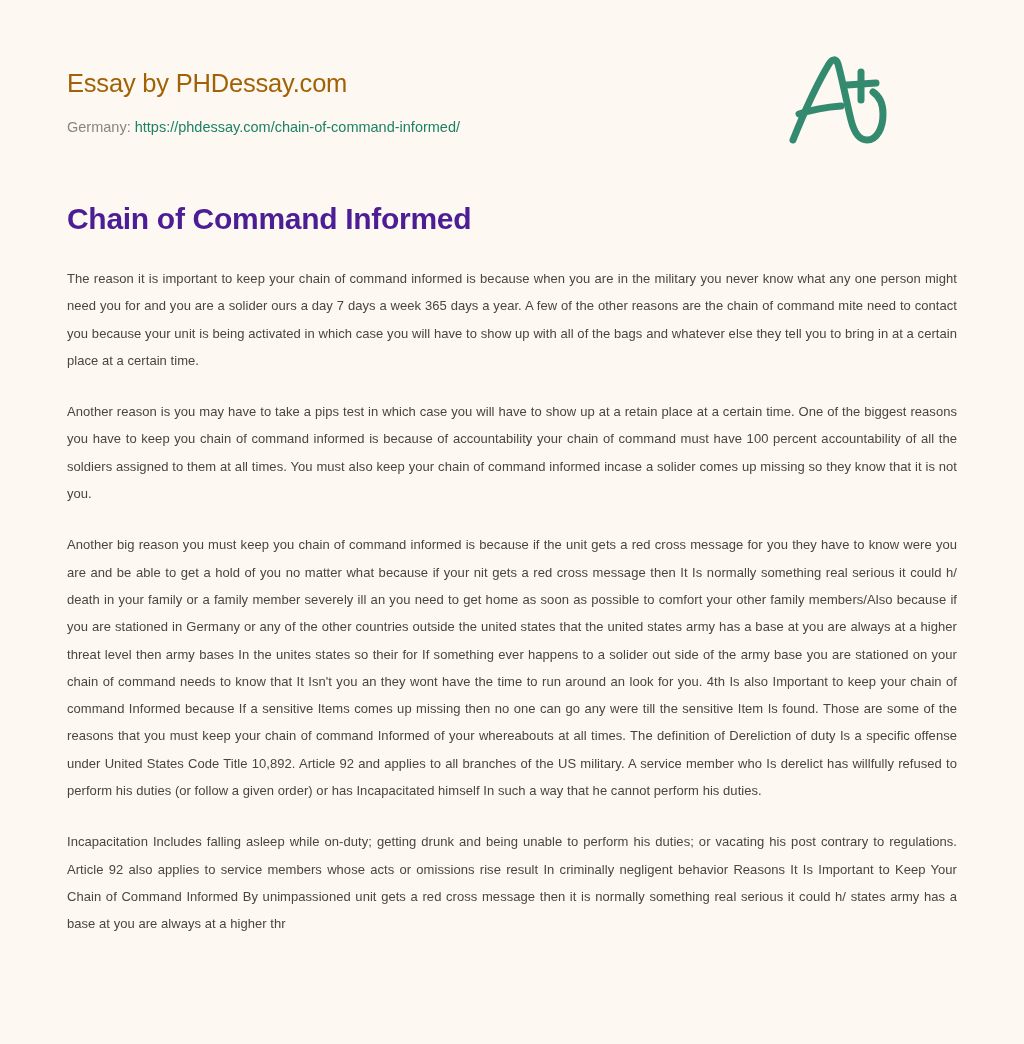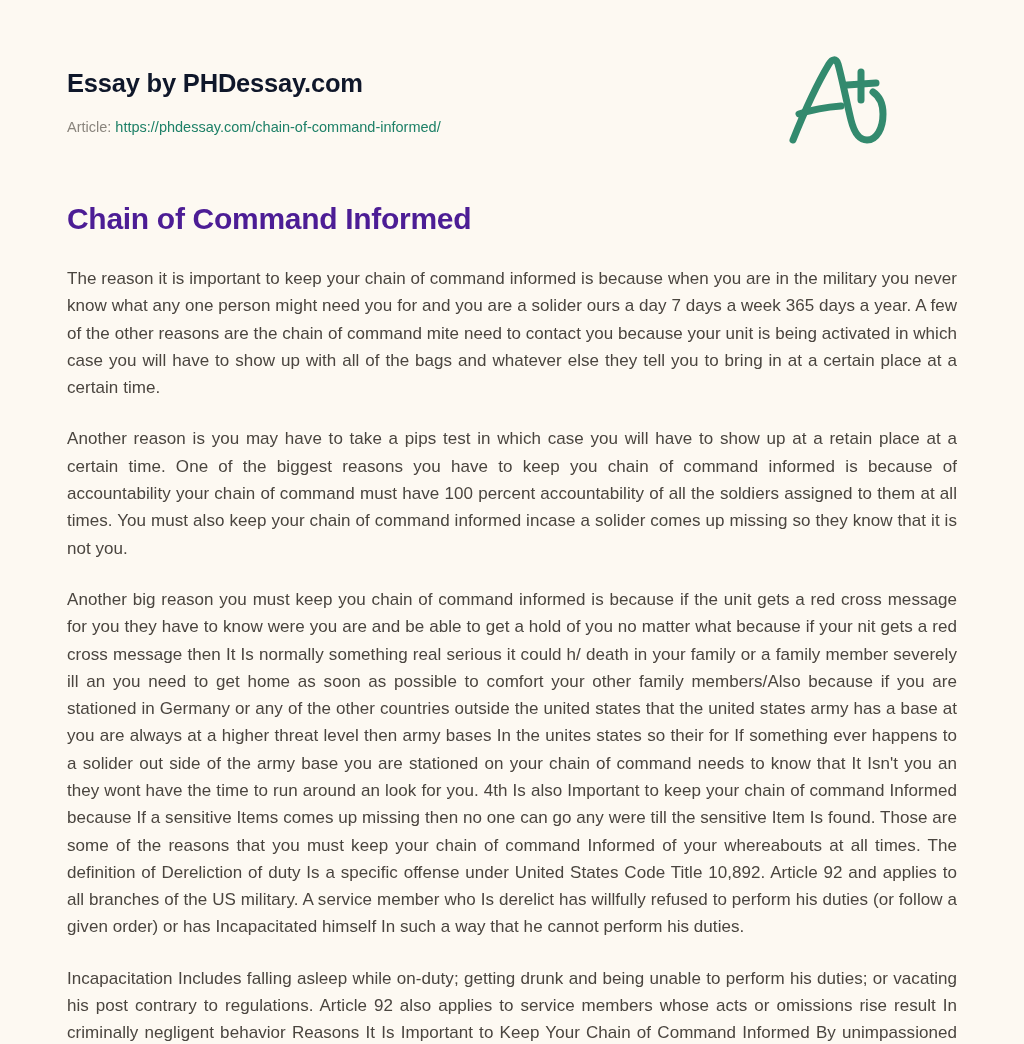--- a/index.html
+++ b/index.html
@@ -20,22 +20,22 @@
     height: 1044px;
     box-sizing: border-box;
     padding: 0 67px;
   }
   .header {
     position: relative;
     padding-top: 68px;
   }
   .brand-line {
     font-size: 25.5px;
-    font-weight: bold;
-    color: #0f172a;
+    font-weight: normal;
+    color: #a16207;
     letter-spacing: -0.2px;
     line-height: 1.2;
   }
   .source-line {
     margin-top: 19px;
     font-size: 14.5px;
     color: #7d7870;
     line-height: 1.3;
   }
   .source-label {
@@ -65,39 +65,39 @@
     font-weight: bold;
     color: #4c1d95;
     letter-spacing: -0.3px;
     line-height: 1.25;
   }
   .body-copy {
     padding-top: 27px;
   }
   .body-copy p {
     margin: 0 0 24px 0;
-    font-size: 17px;
+    font-size: 13px;
     line-height: 27.3px;
     text-align: justify;
     color: #4a453f;
     letter-spacing: 0.05px;
   }
   .body-copy p:last-child {
     margin-bottom: 17px;
   }
 </style>
 </head>
 <body>
 
 <div class="page">
 
   <div class="header">
     <div class="brand-line">Essay by PHDessay.com</div>
     <div class="source-line">
-      <span class="source-label">Article:</span>
+      <span class="source-label">Germany:</span>
       <a class="source-url" href="#">https://phdessay.com/chain-of-command-informed/</a>
     </div>
 
     <div class="logo">
       <svg viewBox="0 0 120 100" xmlns="http://www.w3.org/2000/svg">
         <g fill="none" stroke="#338a6e" stroke-width="7" stroke-linecap="round" stroke-linejoin="round">
           <path d="M14 92 C22 72, 38 36, 50 16 C53 11, 57 10, 59 16 C63 30, 68 56, 72 72 C75 84, 80 92, 88 92 C98 92, 104 80, 104 66 C104 56, 100 48, 94 44"></path>
           <path d="M20 66 C32 62, 48 59, 62 58"></path>
           <path d="M82 24 L82 52"></path>
           <path d="M68 37 L97 35"></path>

